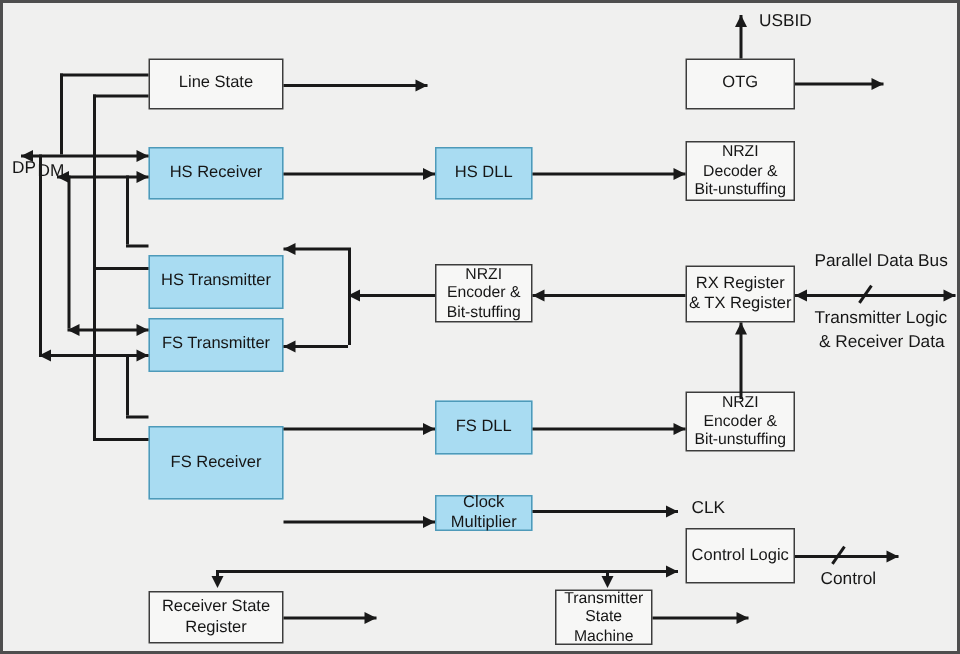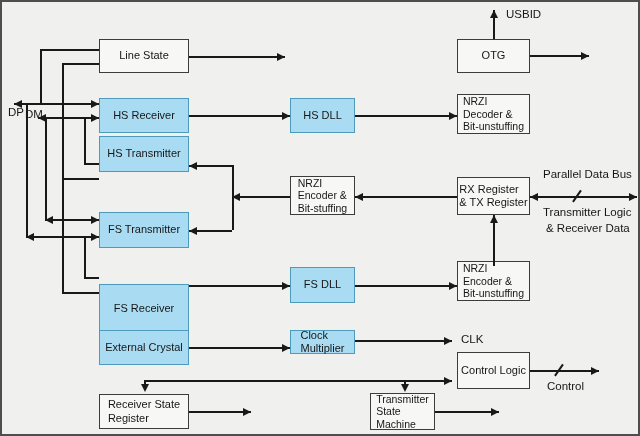--- a/index.html
+++ b/index.html
@@ -1,19 +1,19 @@
 <!DOCTYPE html>
 <html><head>
 <meta charset="utf-8">
 <style>
   html,body{margin:0;padding:0;background:#e8e8e8;}
   #stage{position:relative;width:636px;height:432px;border:2px solid #4e4e4e;background:#f0f0ef;
          font-family:"Liberation Sans",sans-serif;overflow:hidden;}
   .box{position:absolute;box-sizing:border-box;border:1.5px solid #3c3c3c;background:#f7f7f6;
-       display:flex;align-items:center;justify-content:center;text-align:left;
+       display:flex;align-items:center;justify-content:center;text-align:center;
        font-size:11px;line-height:1.2;color:#161616;white-space:pre-line;}
   .box.blue{background:#a9dcf2;border-color:#4e9ab9;}
   .box.small{font-size:10.5px;line-height:1.18;}
   .h{position:absolute;height:1.5px;background:#191919;}
   .v{position:absolute;width:1.5px;background:#191919;}
   .ah{position:absolute;width:0;height:0;}
   .ah.r{border-top:4px solid transparent;border-bottom:4px solid transparent;border-left:8px solid #191919;}
   .ah.l{border-top:4px solid transparent;border-bottom:4px solid transparent;border-right:8px solid #191919;}
   .ah.u{border-left:4px solid transparent;border-right:4px solid transparent;border-bottom:8px solid #191919;}
   .ah.d{border-left:4px solid transparent;border-right:4px solid transparent;border-top:8px solid #191919;}
@@ -25,33 +25,32 @@
 
 <div id="stage">
 
   <div class="box" style="left:97px;top:37px;width:90px;height:34px">Line State</div>
   <div class="box" style="left:455px;top:37px;width:73px;height:34px">OTG</div>
   <div class="box blue" style="left:288px;top:96px;width:65px;height:35px">HS DLL</div>
   <div class="box blue" style="left:97px;top:96px;width:90px;height:35px">HS Receiver</div>
   <div class="box small" style="left:455px;top:92px;width:73px;height:40px">NRZI
 Decoder &amp;
 Bit-unstuffing</div>
-  <div class="box blue" style="left:97px;top:134px;width:90px;height:36px">HS Transmitter</div>
+  <div class="box blue" style="left:97px;top:168px;width:90px;height:36px">HS Transmitter</div>
   <div class="box small" style="left:288px;top:174px;width:65px;height:39px">NRZI
 Encoder &amp;
 Bit-stuffing</div>
   <div class="box" style="left:455px;top:175px;width:73px;height:38px">RX Register
 &amp; TX Register</div>
   <div class="box blue" style="left:97px;top:210px;width:90px;height:36px">FS Transmitter</div>
   <div class="box blue" style="left:97px;top:282px;width:90px;height:49px">FS Receiver</div>
   <div class="box blue" style="left:288px;top:265px;width:65px;height:36px">FS DLL</div>
   <div class="box small" style="left:455px;top:259px;width:73px;height:40px">NRZI
 Encoder &amp;
 Bit-unstuffing</div>
-  <div class="box blue" style="left:97px;top:328px;width:90px;height:35px">External Crystal</div>
   <div class="box blue" style="left:288px;top:328px;width:65px;height:24px">Clock
 Multiplier</div>
   <div class="box" style="left:455px;top:350px;width:73px;height:37px">Control Logic</div>
   <div class="box" style="left:97px;top:392px;width:90px;height:35px">Receiver State
 Register</div>
   <div class="box small" style="left:368px;top:391px;width:65px;height:37px">Transmitter
 State
 Machine</div>
 
   <span class="lbl" style="left:6px;top:104px">DP</span>

